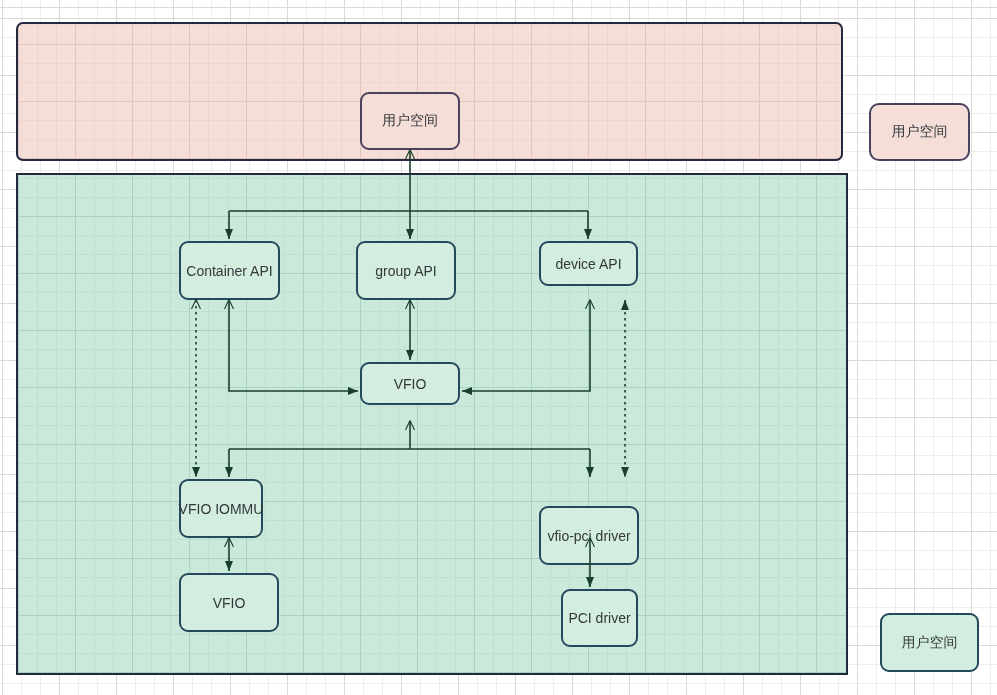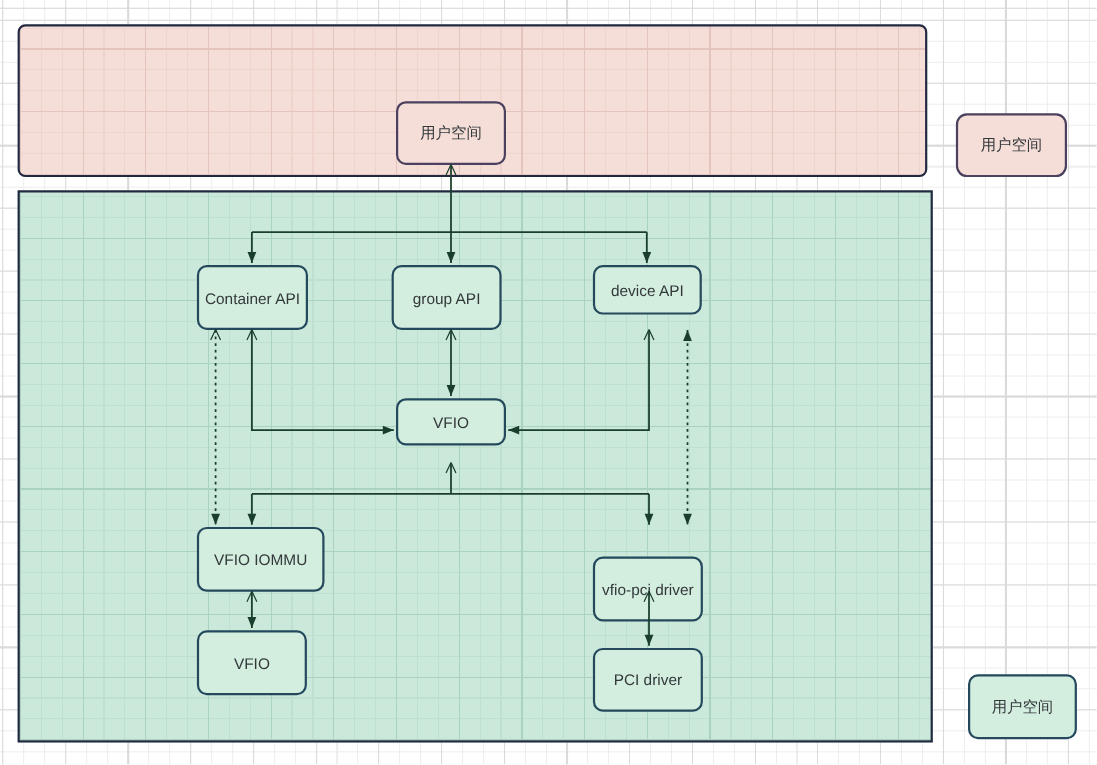--- a/index.html
+++ b/index.html
@@ -68,33 +68,33 @@
   </div>
 
   <div class="node green" style="left:539px;top:241px;width:99px;height:45px;">
     <span>device API</span>
   </div>
 
   <div class="node green" style="left:360px;top:362px;width:100px;height:43px;">
     <span>VFIO</span>
   </div>
 
-  <div class="node green" style="left:179px;top:479px;width:116px;height:59px;">
+  <div class="node green" style="left:179px;top:479px;width:84px;height:59px;">
     <span>VFIO IOMMU</span>
   </div>
 
   <div class="node green" style="left:179px;top:573px;width:100px;height:59px;">
     <span>VFIO</span>
   </div>
 
   <div class="node green" style="left:539px;top:506px;width:100px;height:59px;">
     <span>vfio-pci driver</span>
   </div>
 
-  <div class="node green" style="left:539px;top:589px;width:100px;height:58px;">
+  <div class="node green" style="left:561px;top:589px;width:77px;height:58px;">
     <span>PCI driver</span>
   </div>
 
   <div class="node pink" style="left:869px;top:103px;width:101px;height:58px;border-radius:10px;">
     <span>用户空间</span>
   </div>
 
   <div class="node green" style="left:880px;top:613px;width:99px;height:59px;">
     <span>用户空间</span>
   </div>

